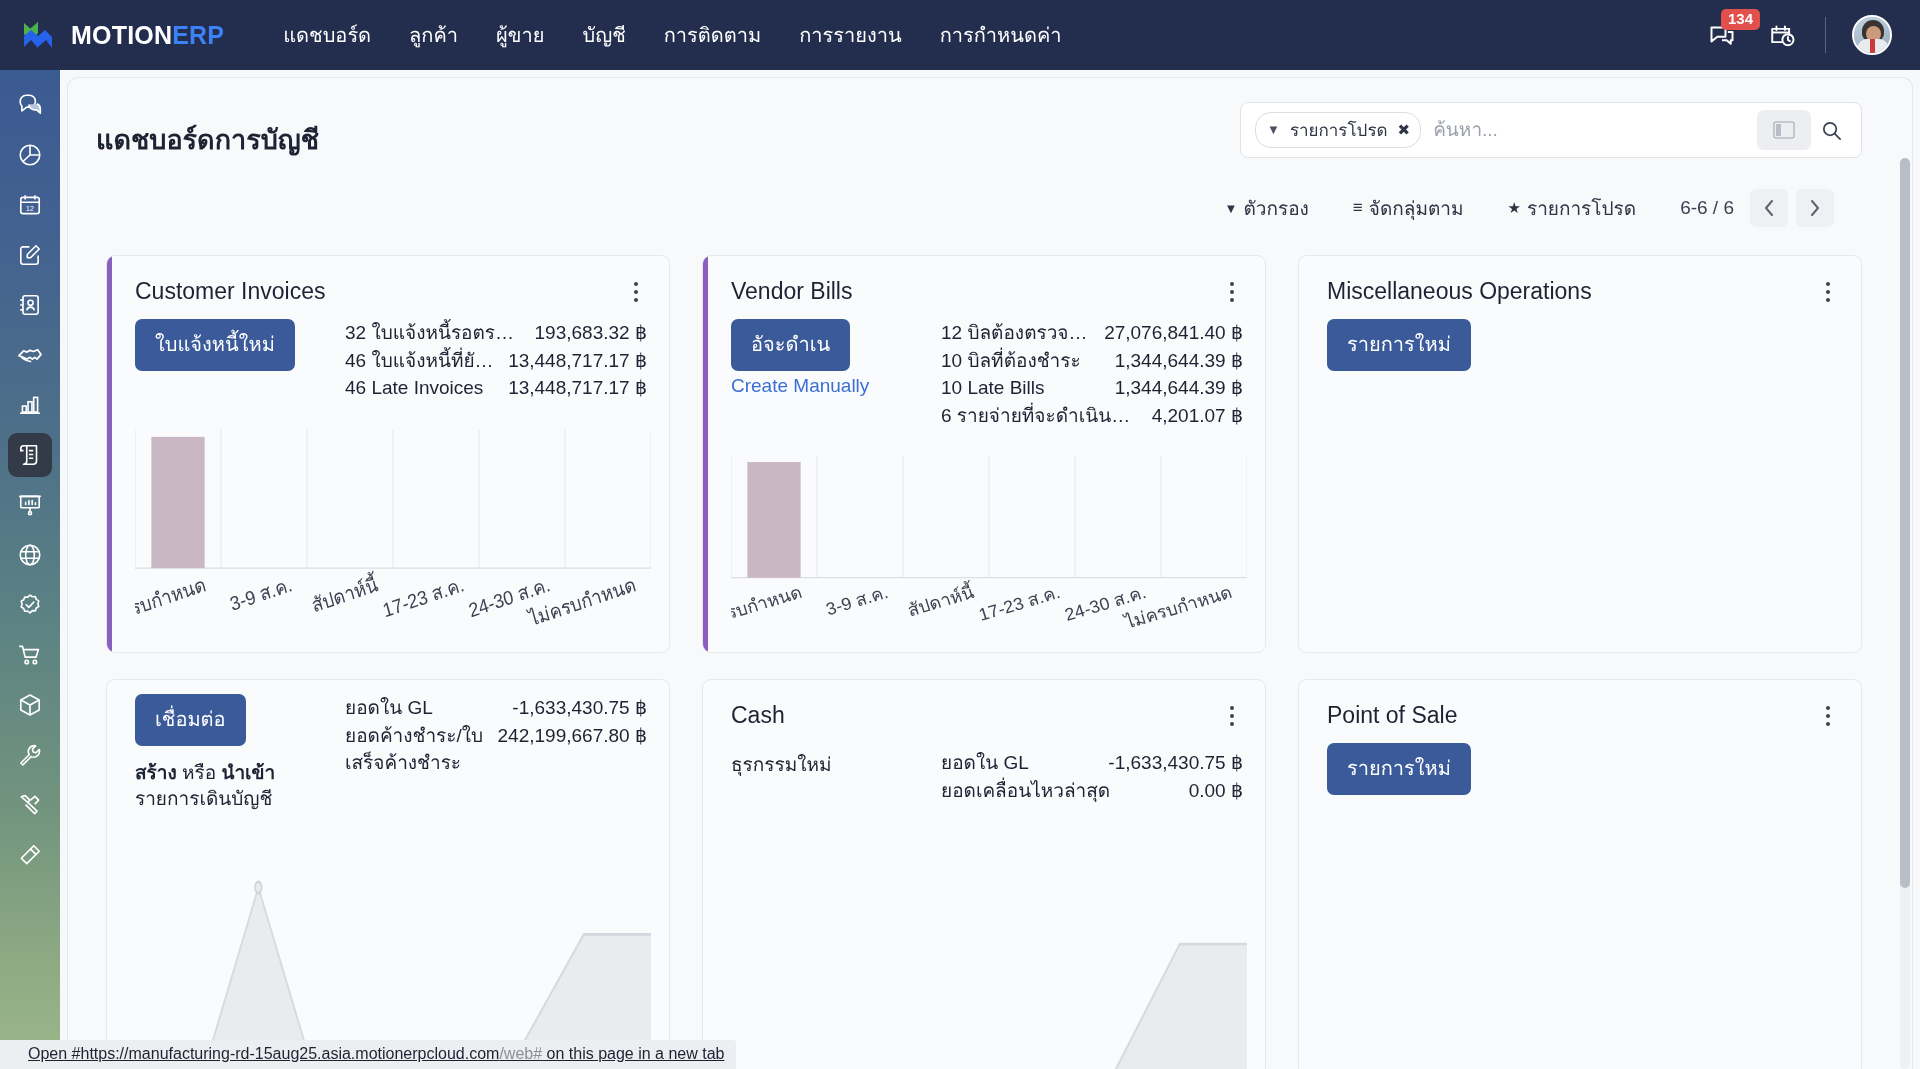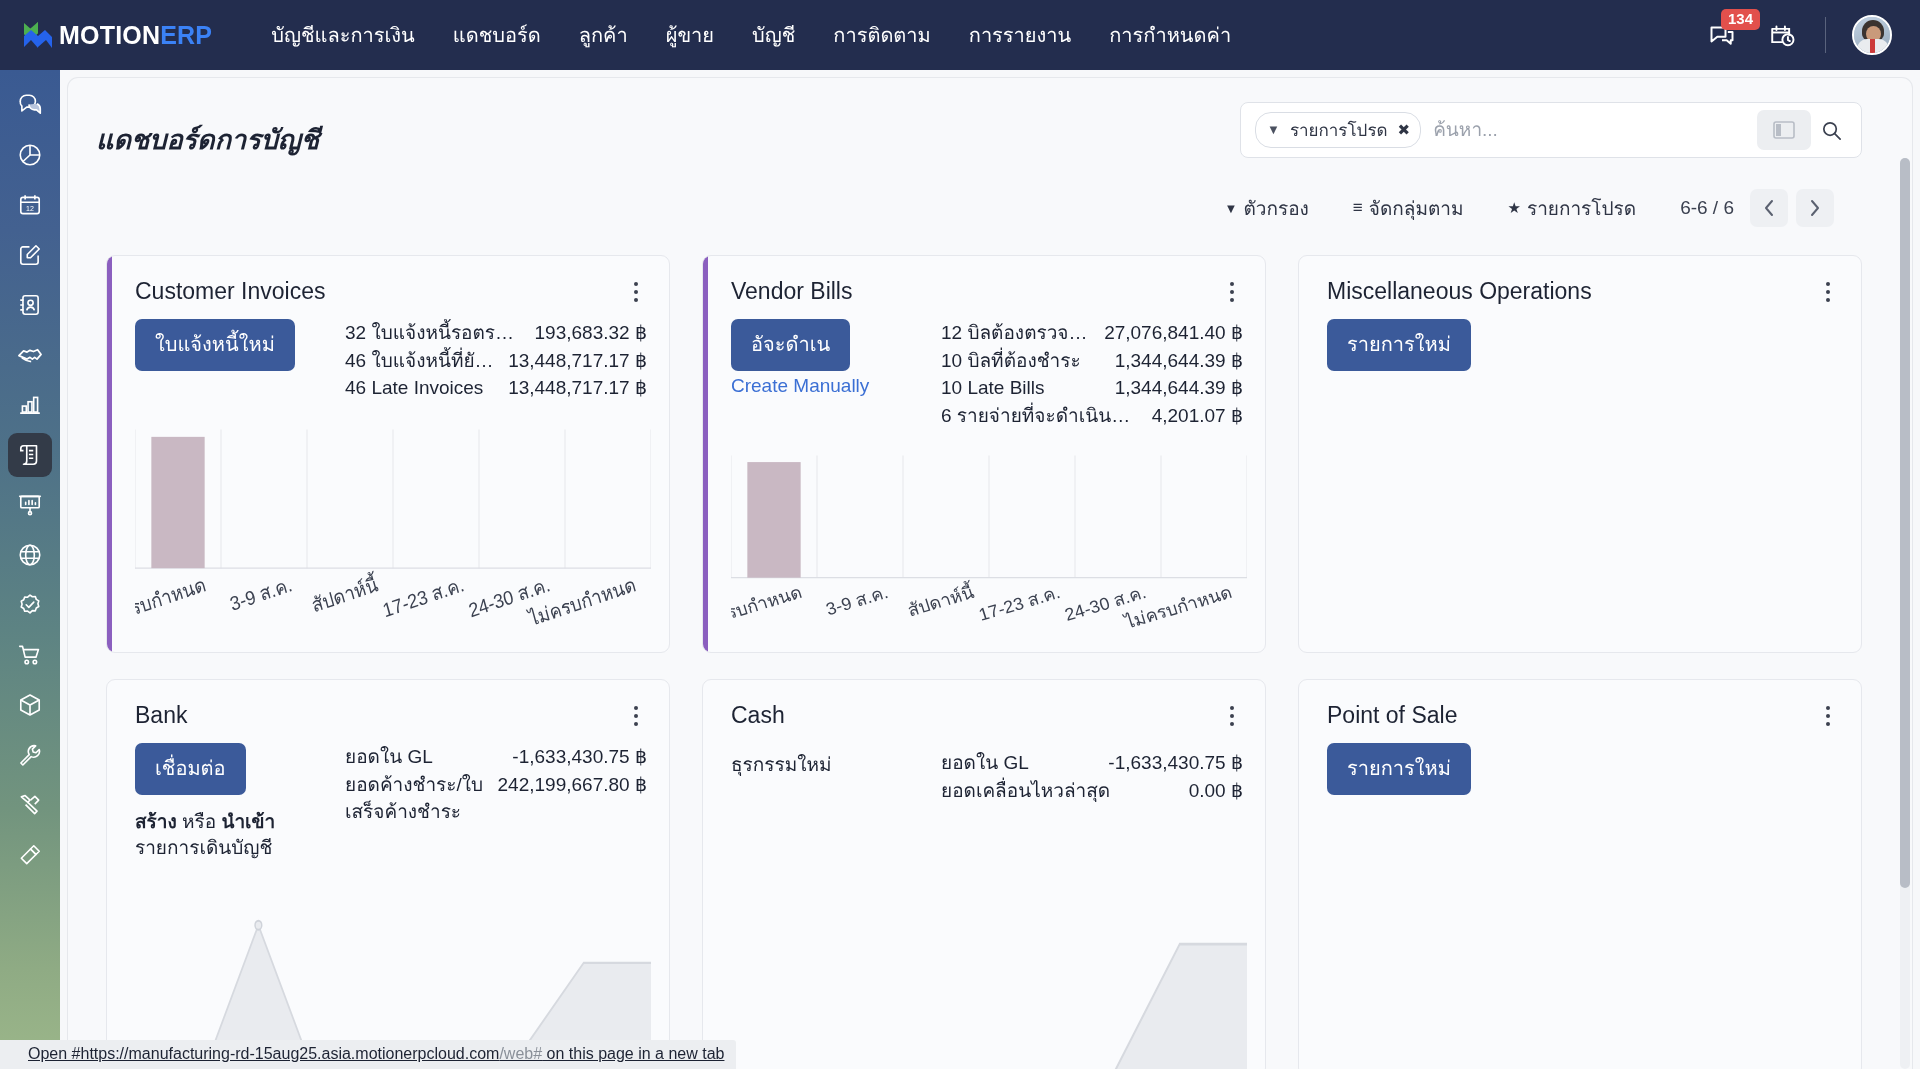--- a/index.html
+++ b/index.html
@@ -12,21 +12,21 @@
   .app { position: relative; width: 1920px; height: 1069px; display: flex; flex-direction: column; }
 
   
   .topnav {
     height: 70px; flex: 0 0 70px;
     background: #232d4e;
     display: flex; align-items: center;
     padding: 0 22px 0 22px;
     position: relative; z-index: 40;
   }
-  .brand { display: flex; align-items: center; gap: 5px; margin-right: 40px; }
+  .brand { display: flex; align-items: center; gap: 17px; margin-right: 40px; }
   .brand-mark { width: 32px; height: 30px; display:block; }
   .brand-text { font-size: 25px; font-weight: 700; letter-spacing: .2px; white-space: nowrap; }
   .brand-text .w { color: #ffffff; }
   .brand-text .b { color: #3b82f6; }
   .nav-links { display: flex; align-items: center; gap: 0px; }
   .nav-link {
     color: #ffffff; font-size: 20px; padding: 0 19px; line-height: 70px;
     white-space: nowrap; cursor: pointer;
   }
   .nav-right { margin-left: auto; display: flex; align-items: center; gap: 26px; padding-right: 6px;}
@@ -73,21 +73,21 @@
   .main {
     flex: 1; min-width: 0; position: relative;
     background: #f8f9fb;
     margin: 8px 8px 0 8px;
     border-radius: 10px 10px 0 0;
     overflow: hidden;
     display: flex; flex-direction: column;
     box-shadow: 0 0 0 1px #e6e8ec;
   }
   .ctrl-bar { padding: 24px 28px 0 28px; position: relative; }
-  .page-title { font-size: 27px; font-weight: 700; color: #1d2333; padding-top: 16px; font-style: italic; }
+  .page-title { font-size: 27px; font-weight: 700; color: #1d2333; padding-top: 16px; }
 
   .searchwrap {
     position: absolute; right: 50px; top: 24px;
     width: 622px; height: 56px;
     border: 1px solid #dfe2e8; border-radius: 8px;
     background: #fff; display: flex; align-items: center;
     padding: 0 10px 0 14px;
   }
   .chip {
     display: inline-flex; align-items: center; gap: 10px;
@@ -195,21 +195,20 @@
         <path d="M16 16 L16 27 L24 20 L30 28 L30 17 L23 10 Z" fill="#2563eb"></path>
         <path d="M2 14 L9 20 L16 13 L16 2 Z" fill="#4caf50"></path>
         <path d="M2 16 L2 27 L9 20 L16 28 L16 16 L9 10 Z" fill="#2563eb"></path>
       </svg>
       <div class="brand-text">
         <span class="w">MOTION</span><span class="b">ERP</span>
       </div>
     </div>
 
     <div class="nav-links">
-      <div class="nav-link">บัญชีและการเงิน</div>
       <div class="nav-link">แดชบอร์ด</div>
       <div class="nav-link">ลูกค้า</div>
       <div class="nav-link">ผู้ขาย</div>
       <div class="nav-link">บัญชี</div>
       <div class="nav-link">การติดตาม</div>
       <div class="nav-link">การรายงาน</div>
       <div class="nav-link">การกำหนดค่า</div>
     </div>
 
     <div class="nav-right">
@@ -541,28 +540,20 @@
           </div>
           <div class="card-body">
             <div class="card-left">
               <button class="btn-primary">รายการใหม่</button>
             </div>
             <div class="stats"></div>
           </div>
         </div>
 
         <div class="card">
-          <div class="card-head">
-            <div class="card-title">Bank</div>
-            <div class="kebab">
-                <i></i>
-                <i></i>
-                <i></i>
-              </div>
-          </div>
           <div class="card-body">
             <div class="card-left">
               <button class="btn-primary">เชื่อมต่อ</button>
               <div class="sub-note">
                 <b>สร้าง</b><span> หรือ </span><b>นำเข้า</b><span> รายการเดินบัญชี</span>
               </div>
             </div>
             <div class="stats">
               <div class="stat-row">
                 <span class="stat-lbl" style="white-space:normal;">ยอดใน GL</span>

